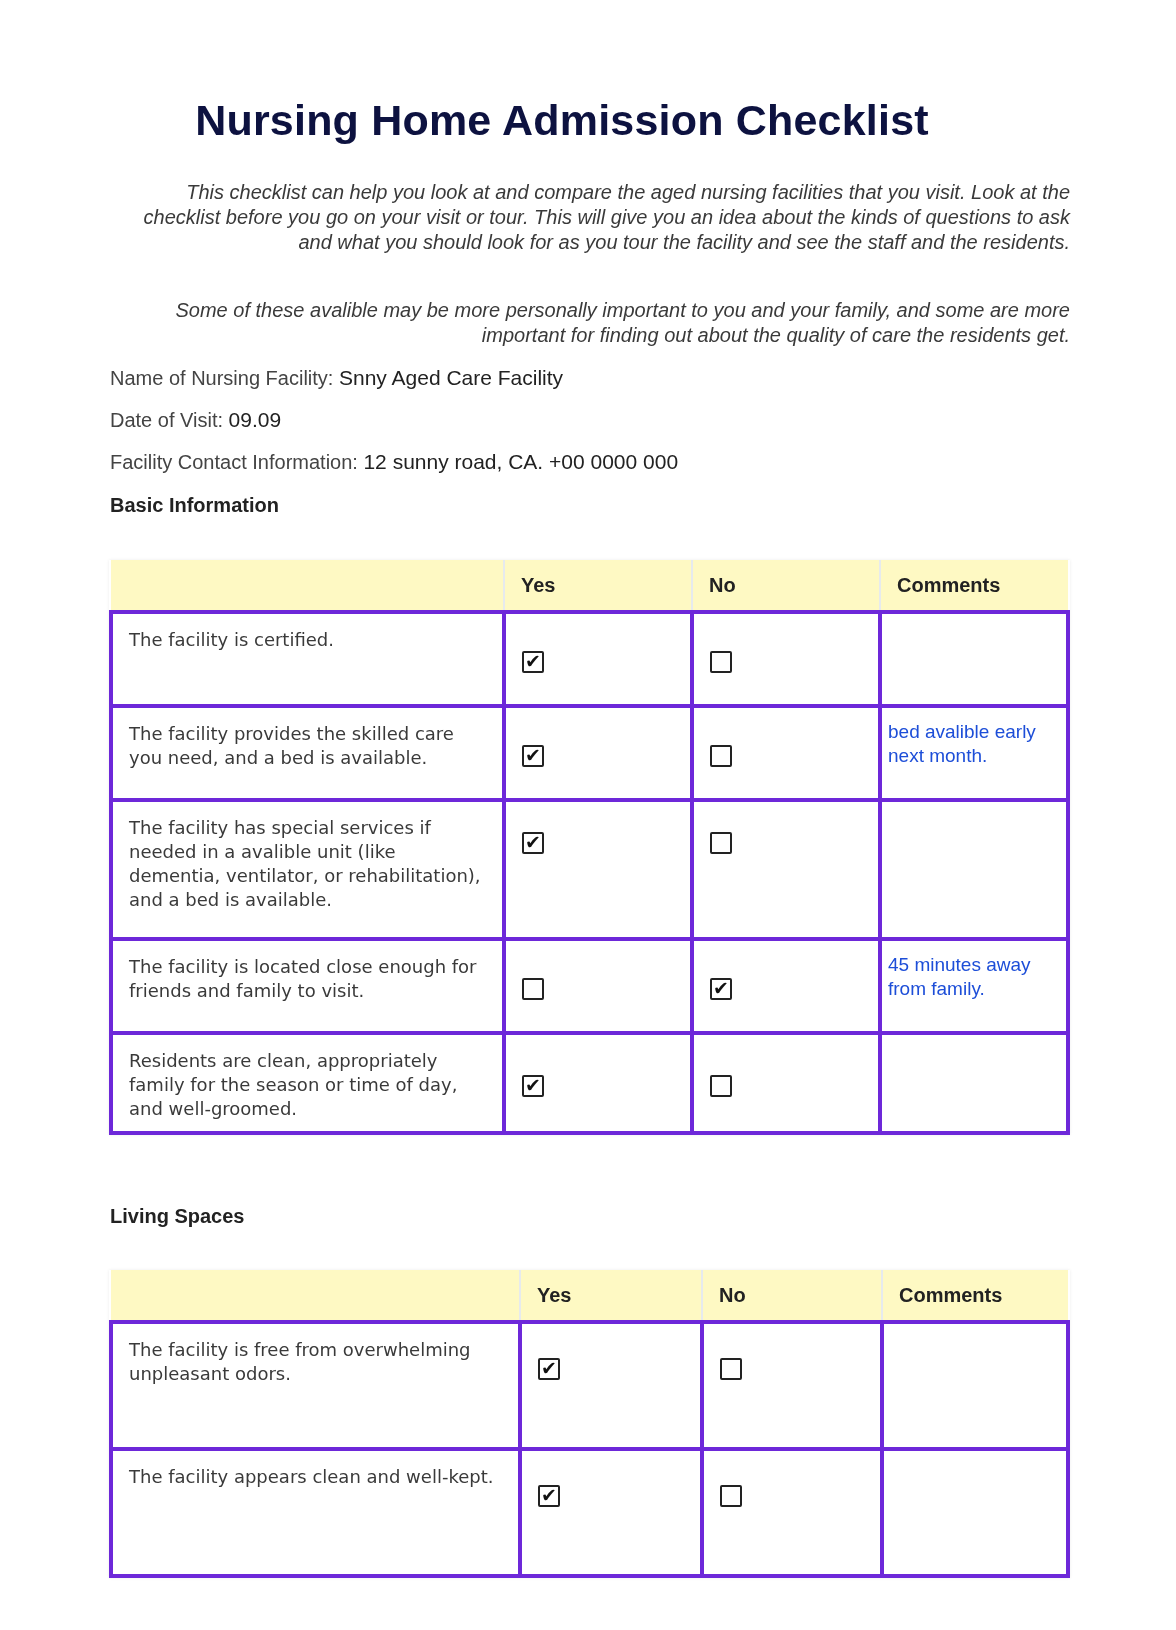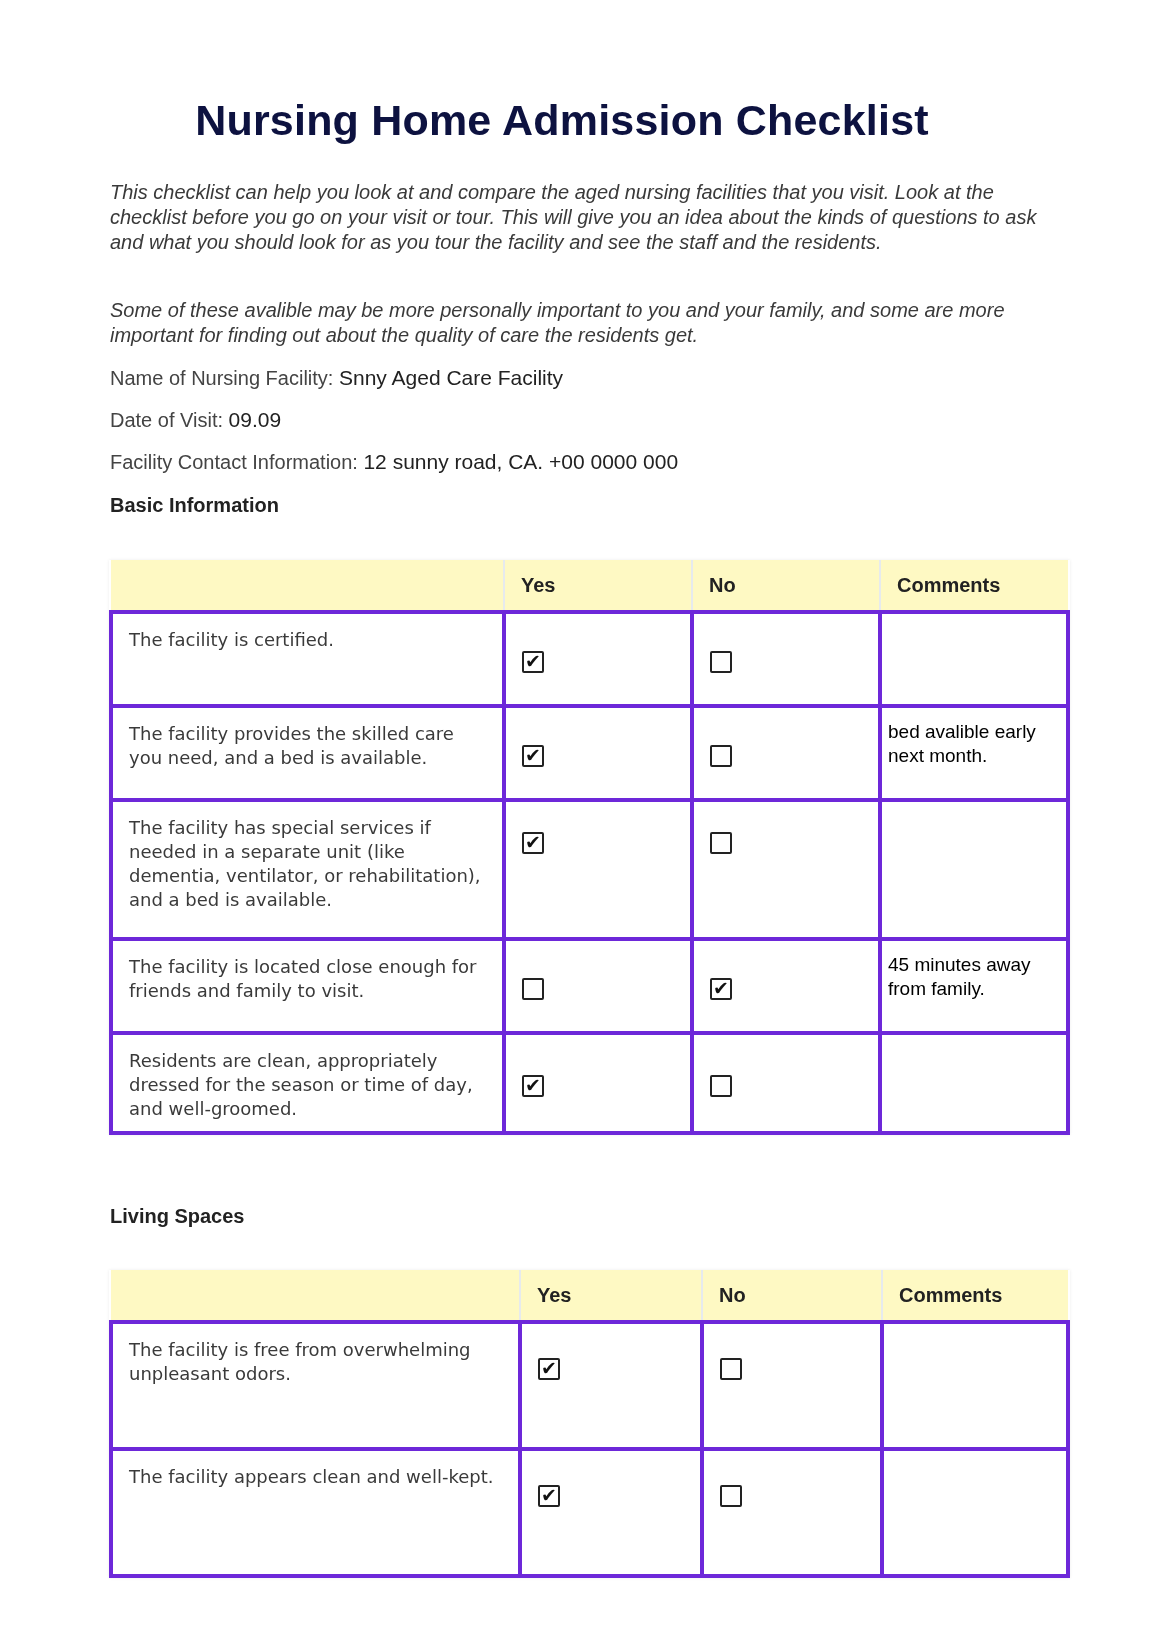--- a/index.html
+++ b/index.html
@@ -1,39 +1,39 @@
 <!DOCTYPE html>
 <html><head>
   <meta charset="utf-8">
   <style>
     html, body { margin: 0; padding: 0; background: #ffffff; }
     body { width: 1176px; height: 1630px; position: relative; overflow: hidden; color: #333333; font-family: "Liberation Sans", sans-serif; }
     .title { position: absolute; left: 0; width: 1124px; top: 96px; text-align: center; font-family: "Liberation Sans", sans-serif; font-weight: bold; font-size: 43px; color: #0d1240; margin: 0; letter-spacing: 0.2px; }
-    .intro { position: absolute; left: 110px; width: 960px; font-style: italic; font-size: 20px; line-height: 25px; color: #3a3a3a; margin: 0; font-family: "Liberation Sans", sans-serif; }
+    .intro { position: absolute; left: 110px; width: 960px; font-style: italic; font-size: 20px; line-height: 25px; color: #3a3a3a; margin: 0; font-family: "Liberation Sans", sans-serif; text-align: right; }
     .intro1 { top: 180px; }
     .intro2 { top: 298px; }
     .field { position: absolute; left: 110px; font-size: 20px; color: #3a3a3a; margin: 0; white-space: nowrap; font-family: "Liberation Sans", sans-serif; }
     .field .label { color: #444444; }
     .field .value { color: #222222; font-size: 21px; }
     .f1 { top: 366px; }
     .f2 { top: 408px; }
     .f3 { top: 450px; }
     .section { position: absolute; left: 110px; font-weight: bold; font-size: 20px; color: #222222; margin: 0; font-family: "Liberation Sans", sans-serif; }
     .s1 { top: 494px; }
     .s2 { top: 1205px; }
 
     table.check { position: absolute; left: 109px; width: 957px; border-collapse: collapse; table-layout: fixed; box-shadow: 0 0 3px rgba(0,0,0,0.08); }
     table.t1 { top: 560px; }
     table.t2 { top: 1270px; }
     table.check th { background: #fef9c3; text-align: left; font-weight: bold; font-size: 20px; color: #222222; padding: 0 16px; height: 50px; border-left: 2px solid #e6eaed; font-family: "Liberation Sans", sans-serif; }
     table.check th:first-child { border-left: none; }
     table.check td { border: 4px solid #6d28d9; vertical-align: top; font-family: "DejaVu Sans", sans-serif; font-size: 18px; line-height: 24px; color: #3a3a3a; padding: 14px 16px 10px 16px; }
     table.check td.q { padding-left: 16px; }
     table.check td.cb { padding: 0; vertical-align: middle; }
-    table.check td.cm { padding: 12px 6px 6px 6px; font-size: 19px; line-height: 24px; color: #000000; font-family: "Liberation Sans", sans-serif; vertical-align: top; }
+    table.check td.cm { padding: 12px 6px 6px 6px; font-size: 19px; line-height: 24px; color: #1d4ed8; font-family: "Liberation Sans", sans-serif; vertical-align: top; }
     .t1 tr.r1 td { height: 66px; }
     .t1 tr.r2 td { height: 66px; }
     .t1 tr.r3 td { height: 111px; }
     .t1 tr.r4 td { height: 66px; }
     .t1 tr.r5 td { height: 66px; }
     .t2 tr td { height: 99px; }
 
     .box { display: inline-block; width: 22px; height: 22px; border: 2px solid #222222; border-radius: 2px; margin-left: 16px; position: relative; box-sizing: border-box; background: #ffffff; vertical-align: middle; }
     .box .tick { position: absolute; left: 1px; top: -4px; font-size: 19px; line-height: 24px; color: #111111; font-family: "DejaVu Sans", sans-serif; }
     .cb-wrap { display: block; }
@@ -94,41 +94,41 @@
       <td class="q">The facility provides the skilled care you need, and a bed is available.</td>
       <td class="cb">
           <span class="cb-wrap"><span class="box" aria-checked="true"><span class="tick">✔</span></span></span>
         </td>
       <td class="cb">
           <span class="cb-wrap"><span class="box" aria-checked="false"><span class="tick"></span></span></span>
         </td>
       <td class="cm">bed avalible early next month.</td>
     </tr>
     <tr class="r3">
-      <td class="q">The facility has special services if needed in a separate unit (like dementia, ventilator, or rehabilitation), and a bed is available.</td>
+      <td class="q">The facility has special services if needed in a avalible unit (like dementia, ventilator, or rehabilitation), and a bed is available.</td>
       <td class="cb">
           <span class="cb-wrap"><span class="box" aria-checked="true"><span class="tick">✔</span></span></span>
         </td>
       <td class="cb">
           <span class="cb-wrap"><span class="box" aria-checked="false"><span class="tick"></span></span></span>
         </td>
       <td class="cm"></td>
     </tr>
     <tr class="r4">
       <td class="q">The facility is located close enough for friends and family to visit.</td>
       <td class="cb">
           <span class="cb-wrap"><span class="box" aria-checked="false"><span class="tick"></span></span></span>
         </td>
       <td class="cb">
           <span class="cb-wrap"><span class="box" aria-checked="true"><span class="tick">✔</span></span></span>
         </td>
       <td class="cm">45 minutes away from family.</td>
     </tr>
     <tr class="r5">
-      <td class="q">Residents are clean, appropriately dressed for the season or time of day, and well-groomed.</td>
+      <td class="q">Residents are clean, appropriately family for the season or time of day, and well-groomed.</td>
       <td class="cb">
           <span class="cb-wrap"><span class="box" aria-checked="true"><span class="tick">✔</span></span></span>
         </td>
       <td class="cb">
           <span class="cb-wrap"><span class="box" aria-checked="false"><span class="tick"></span></span></span>
         </td>
       <td class="cm"></td>
     </tr>
   </tbody>
 </table>

